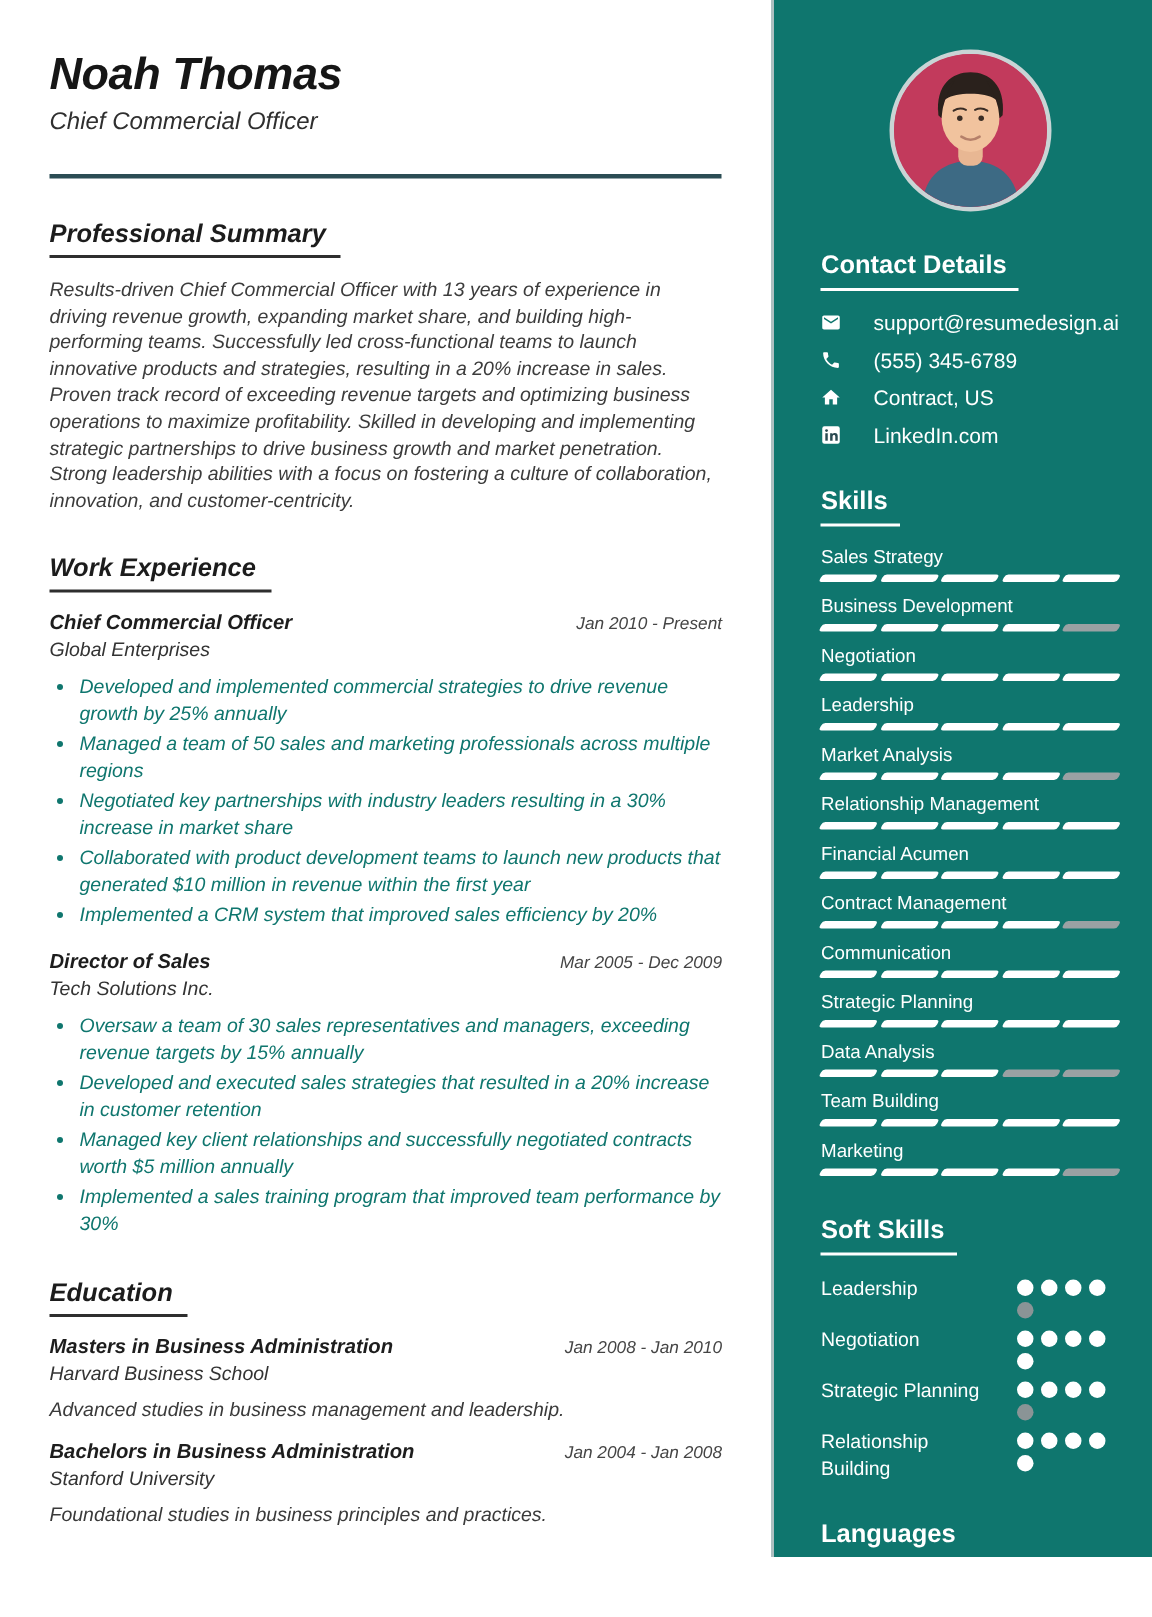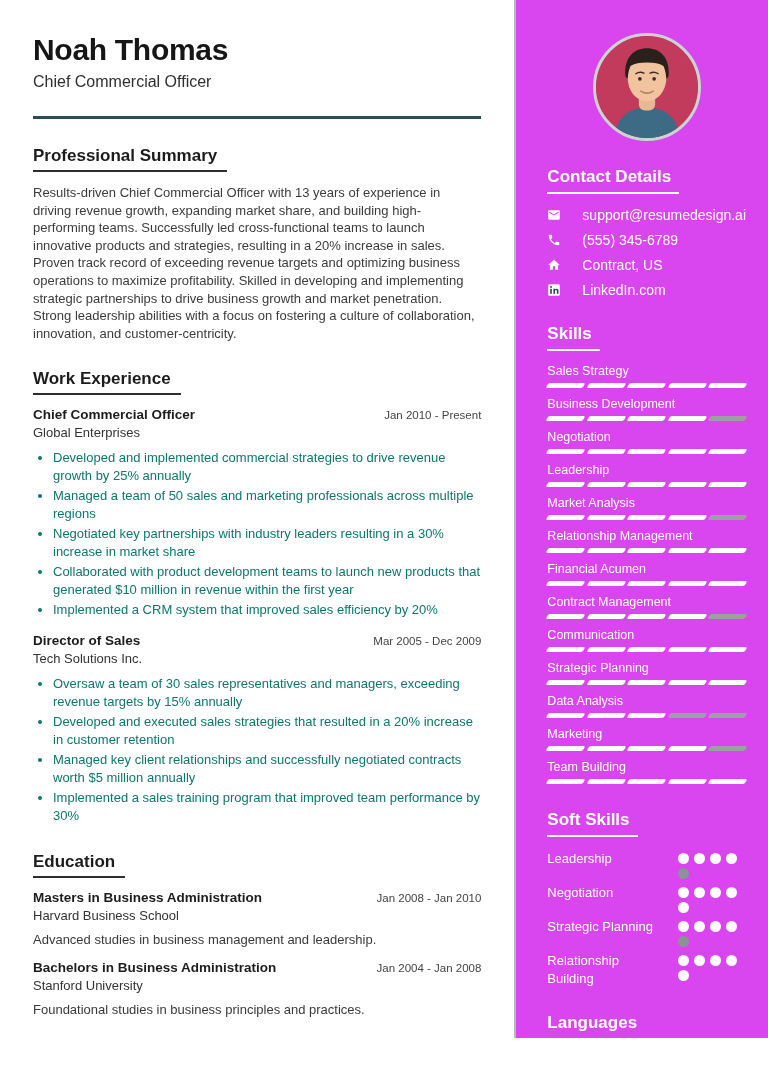--- a/index.html
+++ b/index.html
@@ -1,21 +1,21 @@
 <!DOCTYPE html>
 <html><head>
 <meta charset="utf-8">
 <style>
   * { margin:0; padding:0; box-sizing:border-box; }
   html,body { width:768px; height:1078px; background:#fff; }
   body { font-family:"Liberation Sans", sans-serif; color:#3c3c3c; }
   .page { width:768px; height:1078px; display:flex; overflow:hidden; }
 
   
-  .main { width:576px; padding:33px 33px 0 33px; background:#ffffff; }
+  .main { width:576px; padding:33px 33px 0 33px; background:#ffffff;font-style:italic; }
   .name { font-size:30px; font-weight:700; color:#161616; letter-spacing:-0.3px; line-height:1.1; }
   .job-title { font-size:16px; color:#2f2f2f; margin-top:7px; }
   .head-rule { height:3px; background:#2b4d54; margin-top:25px; }
 
   .sec { margin-top:27px; }
   .sec h2 { display:inline-block; font-size:17px; font-weight:700; color:#1c1c1c;
             border-bottom:2px solid #2e2e2e; padding:0 10px 4px 0; margin-bottom:12px; }
   .summary-text { font-size:13px; line-height:17.6px; color:#3c3c3c; width:447px; }
 
   .job { margin-bottom:14px; }
@@ -24,21 +24,21 @@
   .date { font-size:11.5px; color:#454545; white-space:nowrap;text-align:center; }
   .company { font-size:13px; color:#333; margin-top:3px; }
   ul.bullets { margin:9px 0 0 20px; }
   ul.bullets li { font-size:13px; line-height:18px; color:#0f766e; margin-bottom:2px; }
 
   .edu { margin-bottom:13px; }
   .school { font-size:13px; color:#333; margin-top:3px; }
   .edu-desc { font-size:13px; color:#3a3a3a; margin-top:9px; }
 
   
-  .sidebar { width:257px; height:1038px; background:#d946ef; border-left:2px solid #aebfc1;
+  .sidebar { width:257px; height:1038px; background:#0f766e; border-left:2px solid #aebfc1;
              padding:33px 22px 0 31px; color:#fff; }
   .avatar-wrap { width:108px; height:108px; margin:0 auto; border-radius:50%;
                  border:3px solid #c9d4d5; overflow:hidden; background:#c23a5c; }
   .sb-sec { margin-top:26px; }
   .sb-sec h2 { display:inline-block; font-size:17px; font-weight:700; color:#fff;
                border-bottom:2px solid #fff; padding:0 8px 5px 0; margin-bottom:13px; }
 
   .contact-list { list-style:none; }
   .contact-list li { display:flex; align-items:center; gap:21px; margin-bottom:9px;
                      font-size:14px; }
@@ -301,37 +301,37 @@
             <div class="slabel">Data Analysis</div>
             <div class="bar">
               <span class="seg f"></span>
               <span class="seg f"></span>
               <span class="seg f"></span>
               <span class="seg e"></span>
               <span class="seg e"></span>
             </div>
           </div>
           <div class="skill">
+            <div class="slabel">Team Building</div>
+            <div class="bar">
+              <span class="seg f"></span>
+              <span class="seg f"></span>
+              <span class="seg f"></span>
+              <span class="seg f"></span>
+              <span class="seg f"></span>
+            </div>
+          </div>
+          <div class="skill">
             <div class="slabel">Marketing</div>
             <div class="bar">
               <span class="seg f"></span>
               <span class="seg f"></span>
               <span class="seg f"></span>
               <span class="seg f"></span>
               <span class="seg e"></span>
-            </div>
-          </div>
-          <div class="skill">
-            <div class="slabel">Team Building</div>
-            <div class="bar">
-              <span class="seg f"></span>
-              <span class="seg f"></span>
-              <span class="seg f"></span>
-              <span class="seg f"></span>
-              <span class="seg f"></span>
             </div>
           </div>
         </div>
     </section>
 
     <section class="sb-sec">
       <h2>Soft Skills</h2>
       <div id="softskills">
           <div class="soft-row">
             <div class="slabel">Leadership</div>

